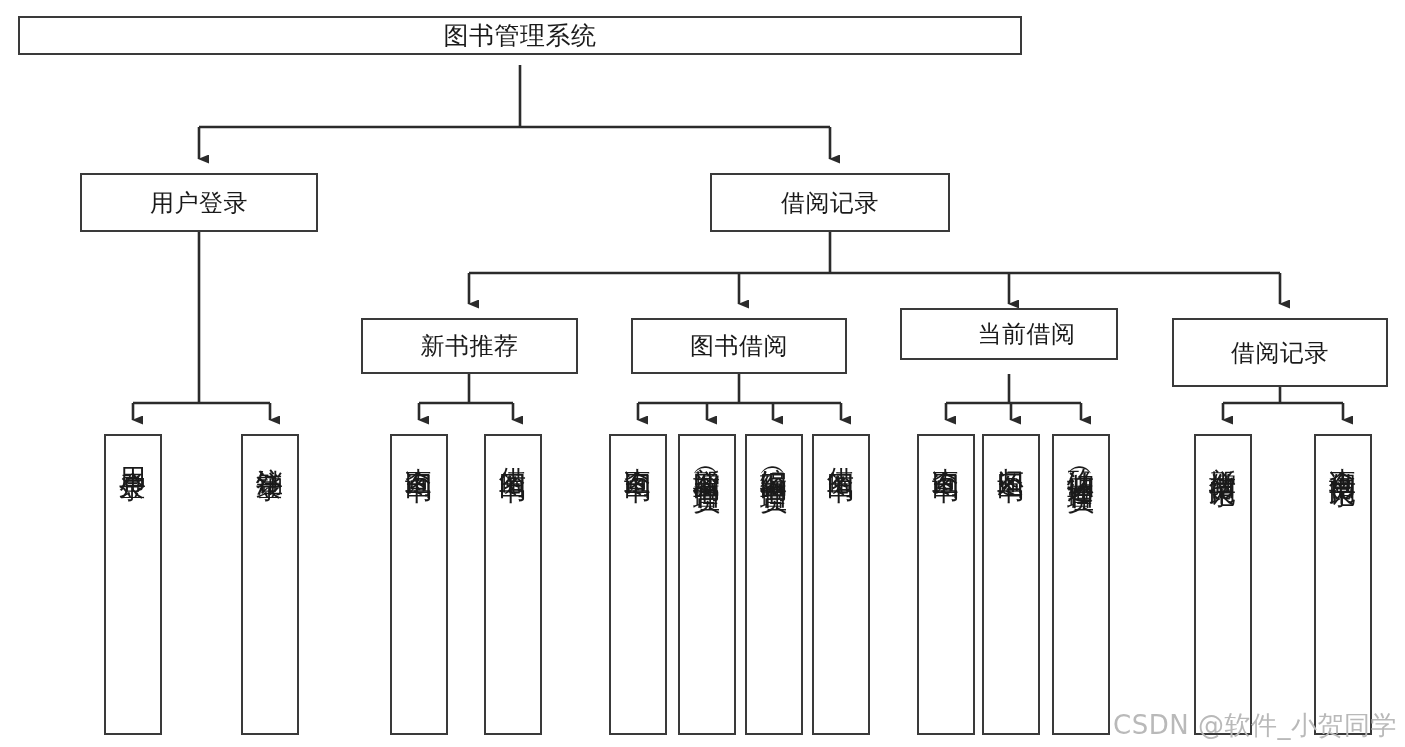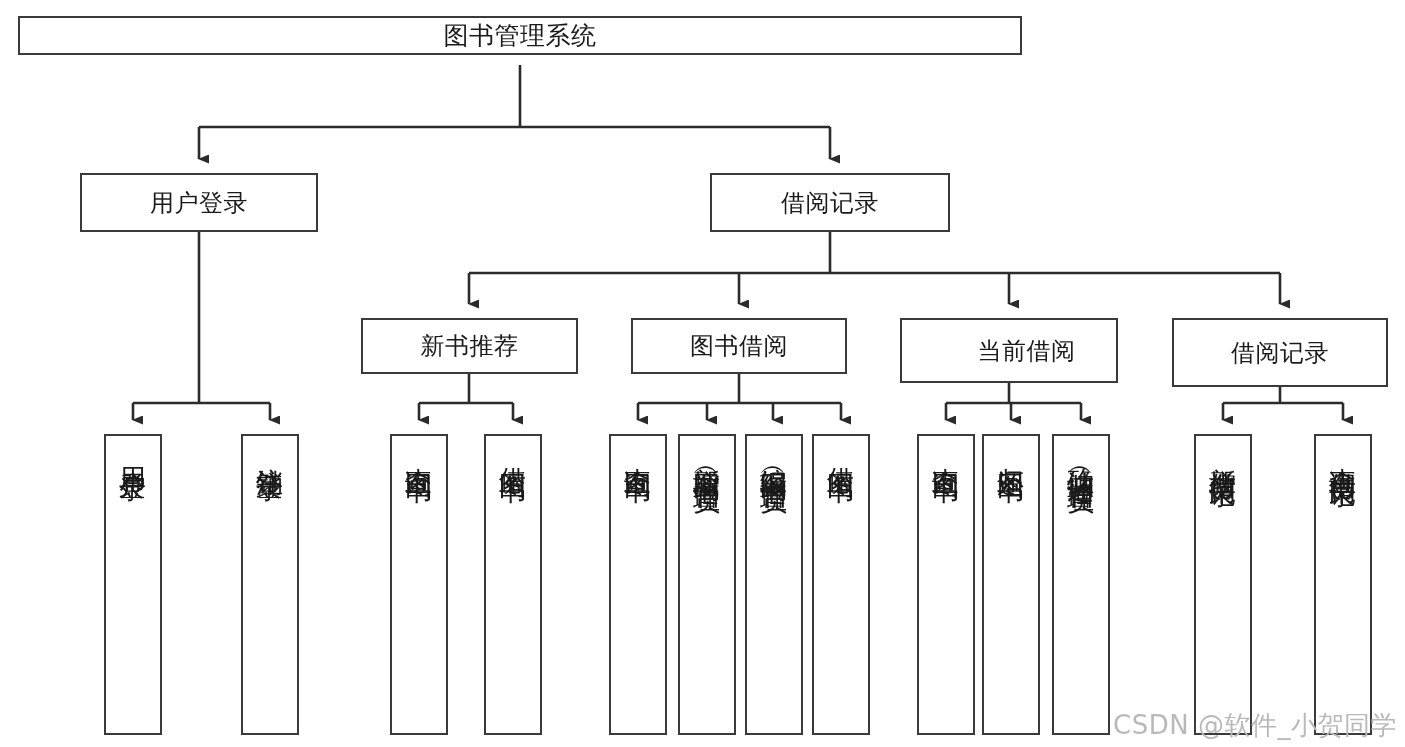--- a/index.html
+++ b/index.html
@@ -148,21 +148,21 @@
   </div>
 
   <div class="node mid" style="left:631px; top:318px; width:216px; height:56px;">
     <span class="label">图书借阅</span>
   </div>
 
   <div class="node mid" style="left:361px; top:318px; width:217px; height:56px;">
     <span class="label">新书推荐</span>
   </div>
 
-  <div class="node mid" style="left:900px; top:318px; width:218px; height:65px;padding-left:35px;">
+  <div class="node mid" style="left:900px; top:308px; width:218px; height:52px;padding-left:35px;">
     <span class="label">当前借阅</span>
   </div>
 
   <div class="node mid" style="left:1172px; top:318px; width:216px; height:69px;">
     <span class="label">借阅记录</span>
   </div>
 
   <div class="node leaf" style="left:104px; top:434px; width:58px; height:301px;">
     <span class="label">用户登录</span>
   </div>

